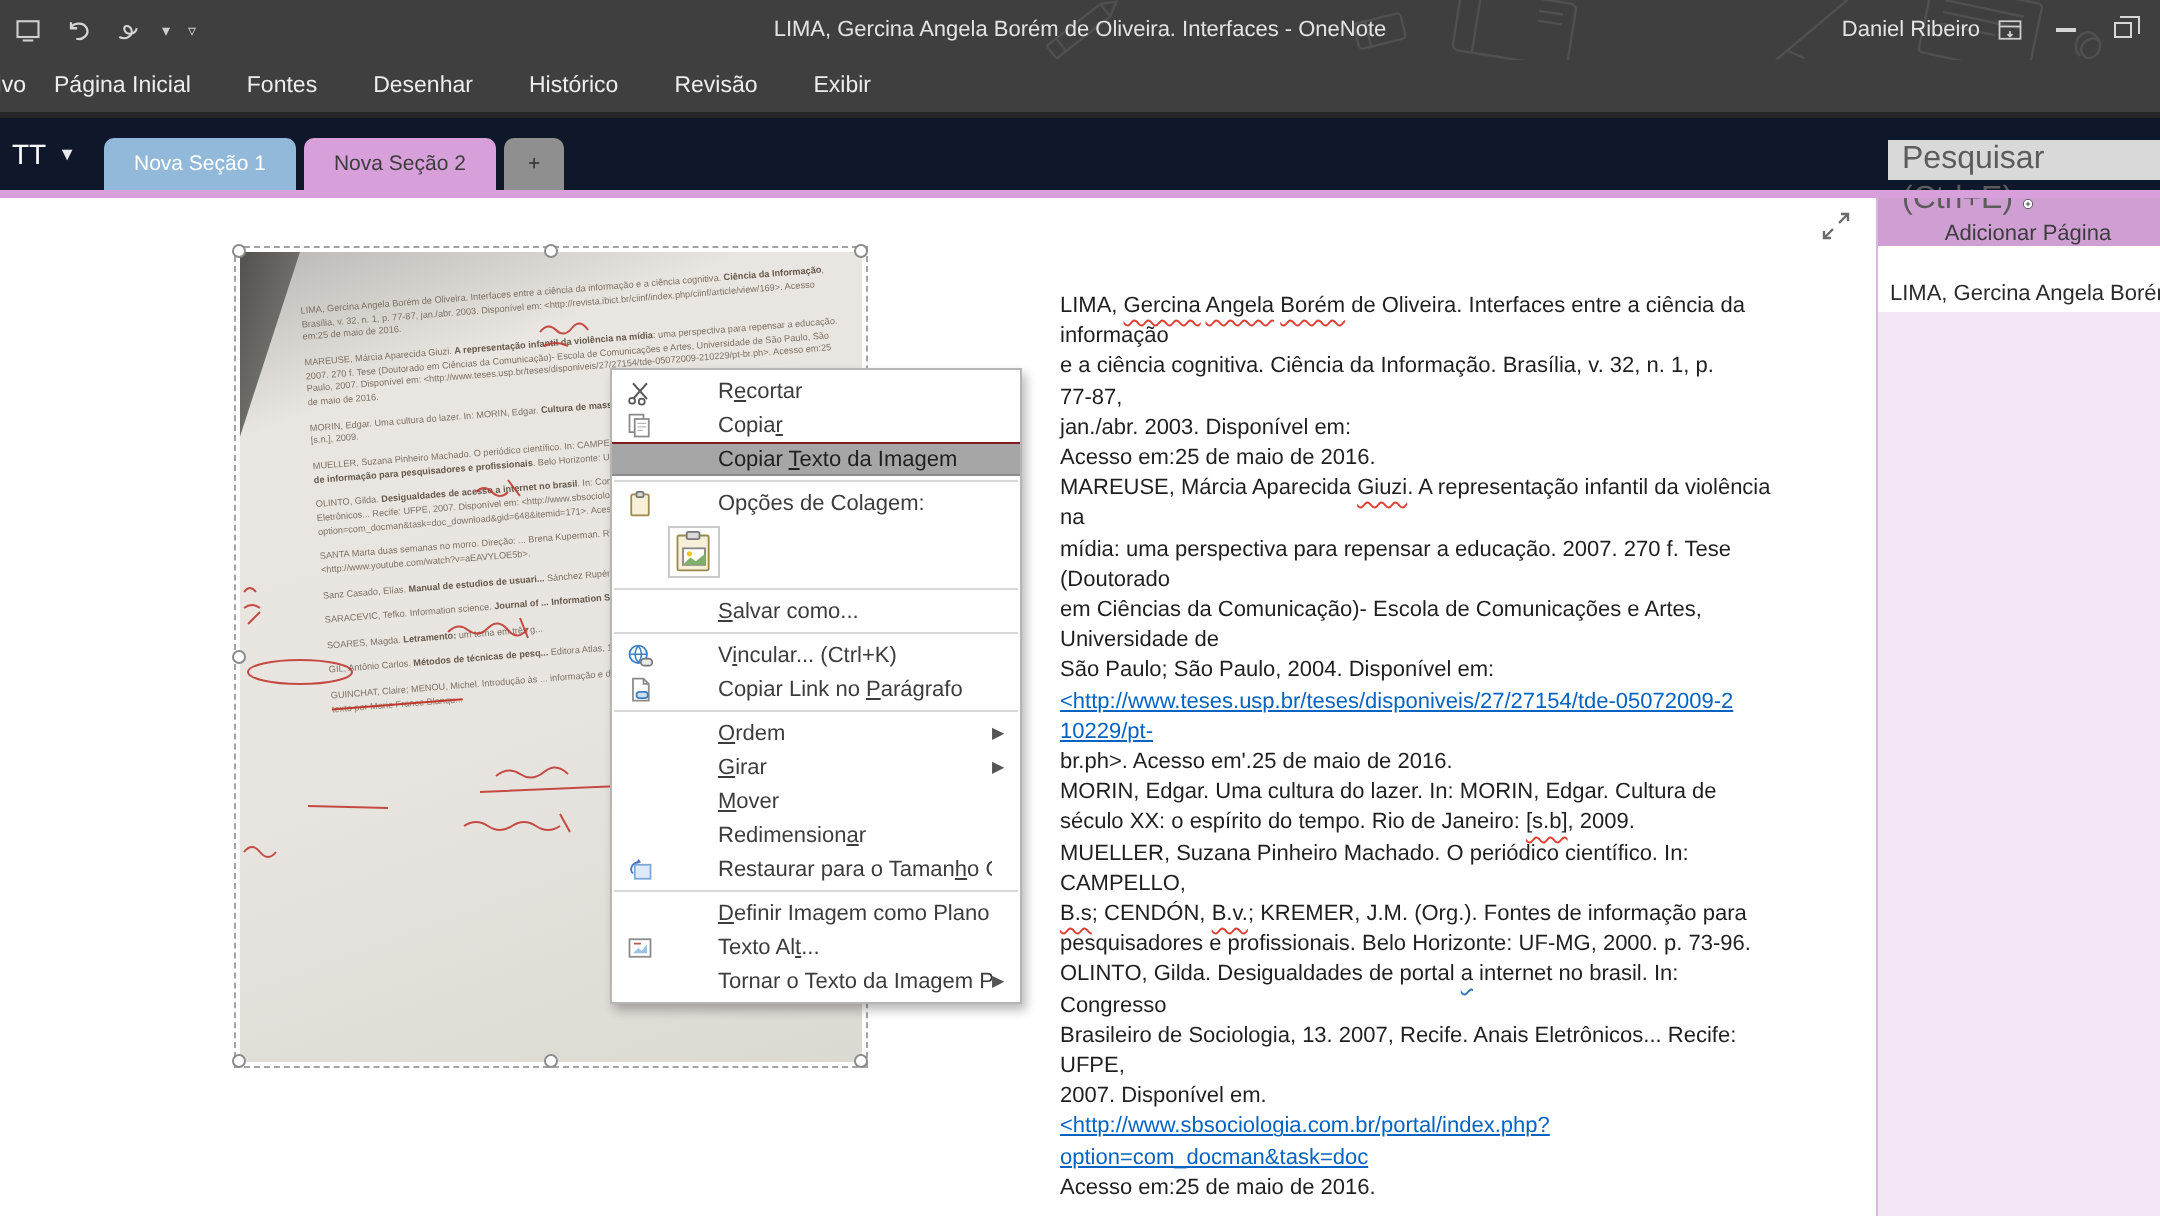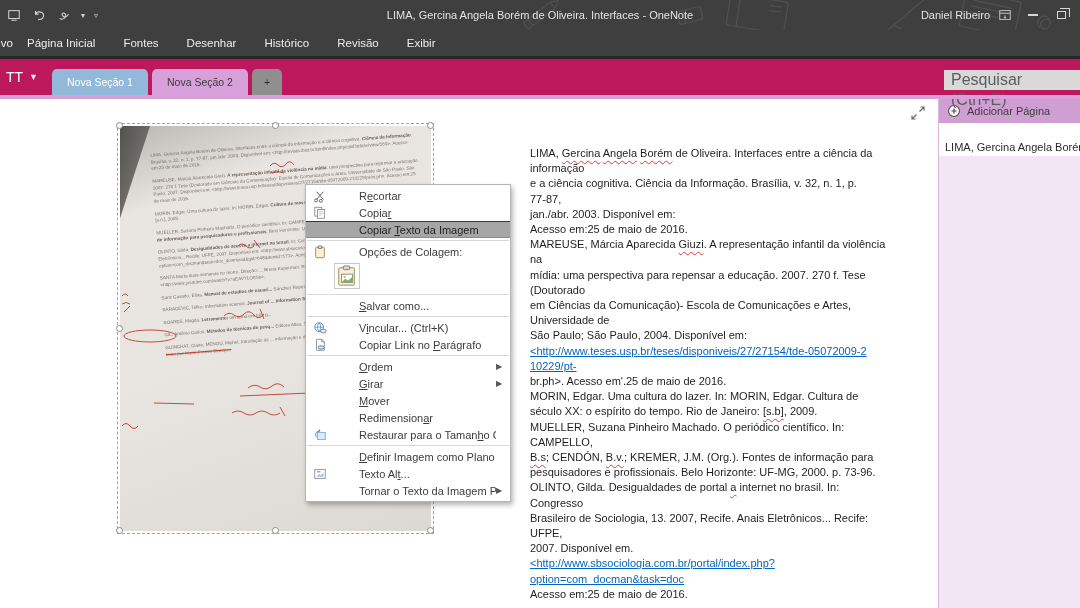--- a/index.html
+++ b/index.html
@@ -20,21 +20,21 @@
   .restore-sq { position:relative; width:9px; height:8px; border:1px solid #d6d6d6; background:#3f3f3f; }
   .restore-sq::before { content:""; position:absolute; left:2px; top:-4px; width:9px; height:8px; border:1px solid #d6d6d6; border-bottom:none; border-left:none; }
 
   
   .ribbonrow { position:absolute; left:0; top:30px; width:1080px; height:26px; background:#3f3f3f; display:flex; align-items:center; z-index:29; }
   .file-tab { width:13px; overflow:hidden; direction:rtl; color:#f2f2f2; font-size:11.5px; white-space:nowrap; cursor:pointer; }
   .rtab { color:#ededed; font-size:11.5px; padding:0 14px; height:26px; line-height:26px; cursor:pointer; white-space:nowrap; }
   .ribbon-div { position:absolute; left:0; top:56px; width:1080px; height:3px; background:#262626; z-index:29; }
 
   
-  .sectionbar { position:absolute; left:0; top:59px; width:1080px; height:36px; background:#be185d; z-index:28; }
+  .sectionbar { position:absolute; left:0; top:59px; width:1080px; height:36px; background:#0f172a; z-index:28; }
   .nb-switch { position:absolute; left:6px; top:0; height:36px; display:flex; align-items:center; gap:6px; color:#fff; font-size:14px; cursor:pointer; }
   .nb-caret { font-size:9px; color:#e8e8e8; }
   .sec-tabs { position:absolute; left:52px; bottom:0; display:flex; align-items:flex-end; gap:4px; height:36px; }
   .stab { height:26px; line-height:26px; padding:0 15px; font-size:10.5px; border-radius:5px 5px 0 0; cursor:pointer; white-space:nowrap; }
   .stab.blue { background:#92b9da; color:#ffffff; }
   .stab.pink { background:#d8a0da; color:#3c3c3c; }
   .stab.gray { background:#8f8f8f; color:#2f2f2f; padding:0 12px; }
   .searchbox { position:absolute; right:0; top:11px; width:136px; height:20px; background:#d9d9d9; color:#5c5c5c; font-size:16px; line-height:20px; padding-left:7px; cursor:text; }
   .pinkstrip { position:absolute; left:0; top:95px; width:1080px; height:4px; background:#d8a0da; z-index:28; }
 
@@ -70,21 +70,21 @@
   .note-body { position:absolute; left:530px; top:47px; width:392px; cursor:text; }
   .nline { font-size:11px; line-height:15.2px; color:#1f1f1f; white-space:nowrap; }
   .seg-sp { text-decoration:underline wavy #e03c31 1px; text-decoration-skip-ink:none; text-underline-offset:2.5px; }
   .seg-gr { text-decoration:underline wavy #2e75b6 1px; text-decoration-skip-ink:none; text-underline-offset:2.5px; }
   .seg-link { color:#0563c1; text-decoration:underline; cursor:pointer; }
 
   .expand-btn { position:absolute; left:910px; top:6px; width:18px; height:18px; cursor:pointer; }
 
   
   .pagespanel { position:absolute; left:938px; top:99px; width:142px; height:509px; background:#f3e6f4; border-left:1px solid #dcb6de; }
-  .addpage { position:absolute; left:0; top:0; width:142px; height:24px; background:#cf9fd4; display:flex; align-items:center; gap:6px; padding-left:8px; cursor:pointer; }
+  .addpage { position:absolute; left:0; top:0; width:142px; height:24px; background:#cf9fd4; display:flex; align-items:center; gap:6px; padding-left:8px; cursor:pointer;flex-direction:column; }
   .addpage-label { font-size:11px; color:#3c3c3c; }
   .sel-page { position:absolute; left:0; top:24px; width:142px; height:33px; background:#ffffff; display:flex; align-items:flex-end; padding:0 0 3px 6px; cursor:pointer; }
   .sel-page-title { font-size:11px; color:#2b2b2b; white-space:nowrap; overflow:hidden; }
 </style>
 </head>
 <body>
 
 <div id="app">
 
   <div class="titlebar">

